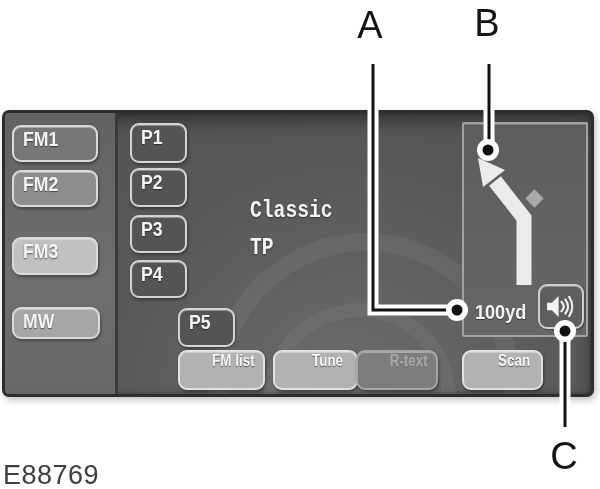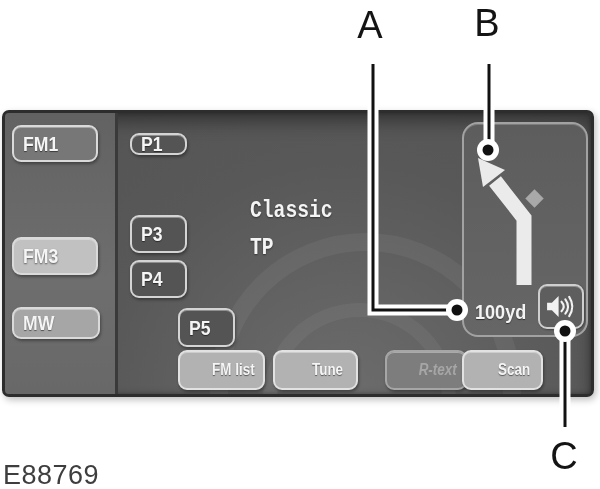--- a/index.html
+++ b/index.html
@@ -22,72 +22,72 @@
   .swirl{position:absolute;border-radius:50%;border:18px solid rgba(255,255,255,0.05);z-index:0;}
   .swirl.s1{left:205px;top:120px;width:275px;height:275px;}
   .swirl.s2{left:258px;top:190px;width:165px;height:165px;border-width:14px;}
   .left-col{
     position:absolute;left:0;top:0;width:110px;height:281px;
     background:linear-gradient(180deg,#626262 0%,#6e6e6e 60%,#686868 100%);
     border-right:3px solid #3a3a3a;z-index:1;
   }
   
   .sbtn{
-    position:absolute;display:flex;align-items:center;
+    position:absolute;display:flex;align-items:flex-start;
     border:2px solid #dadada;border-radius:9px;box-sizing:border-box;
     color:#f5f5f5;font-weight:bold;font-size:21px;
     box-shadow:1px 2px 3px rgba(0,0,0,0.35), inset 0 1px 0 rgba(255,255,255,0.35);
     text-shadow:0 1px 1px rgba(0,0,0,0.5);z-index:2;
   }
   .sbtn .cond{display:inline-block;transform:scaleX(0.84);transform-origin:left center;white-space:nowrap;}
   .sbtn.center{justify-content:center;}
   .sbtn.center .cond{transform-origin:center center;}
   .sbtn.left{padding-left:9px;}
   
   .band-fm1{left:7px;top:12px;width:86px;height:37px;background:#777777;}
   .band-fm2{left:7px;top:57px;width:86px;height:37px;background:#8d8d8d;}
   .band-fm3{left:7px;top:102px;width:86px;height:38px;background:#c1c1c1;text-shadow:0 1px 2px rgba(0,0,0,0.55);margin-top:22px;}
   .band-fmast{left:7px;top:147px;width:90px;height:37px;background:#9a9a9a;}
   .band-mw{left:7px;top:194px;width:88px;height:32px;background:#a6a6a6;}
   .band-lw{left:7px;top:240px;width:91px;height:37px;background:#b2b2b2;}
   
   .preset{left:125px;width:57px;background:#545454;border-color:#d4d4d4;}
-  .p1{top:20px;height:22px;} .p2{top:55px;height:39px;} .p3{top:102px;height:38px;}
+  .p1{top:10px;height:40px;} .p2{top:55px;height:39px;} .p3{top:102px;height:38px;}
   .p4{top:147px;height:38px;} .p5{top:195px;height:39px;margin-left:48px;}
   
   .station-name,.station-tp{
     position:absolute;left:245px;color:#f4f4f4;font-weight:bold;font-size:24px;
     text-shadow:0 1px 2px rgba(0,0,0,0.45);z-index:2;font-family:Liberation Mono, monospace;
   }
   .station-name{top:84px;} .station-tp{top:121px;}
   .station-name .cond,.station-tp .cond{display:inline-block;transform:scaleX(0.82);transform-origin:left center;white-space:nowrap;}
   
   .nav-panel{
     position:absolute;left:457px;top:9px;width:126px;height:215px;
-    border:2px solid #a2a2a2;border-radius:16px;box-sizing:border-box;
+    border:2px solid #a2a2a2;border-radius:2px;box-sizing:border-box;
     background:linear-gradient(180deg,#5d5d5d,#666666);z-index:2;
     box-shadow:inset 0 1px 0 rgba(255,255,255,0.2);
   }
   .nav-arrow-svg{position:absolute;left:0;top:0;}
   .nav-distance{
     position:absolute;left:11px;top:176px;color:#f4f4f4;font-weight:bold;font-size:21px;
     text-shadow:0 1px 1px rgba(0,0,0,0.5);
   }
   .nav-distance .cond{display:inline-block;transform:scaleX(0.86);transform-origin:left center;white-space:nowrap;}
   .nav-audio-btn{
     position:absolute;left:74px;top:160px;width:46px;height:45px;box-sizing:border-box;
     border:2px solid #cfcfcf;border-radius:9px;background:#5e5e5e;
     display:flex;align-items:center;justify-content:center;
     box-shadow:1px 1px 2px rgba(0,0,0,0.35), inset 0 1px 0 rgba(255,255,255,0.3);
   }
   
   .act{top:237px;height:40px;background:#b2b2b2;border-color:#e2e2e2;font-size:16px;padding-left:24px;}
   .act-fmlist{left:173px;width:87px;}
   .act-tune{left:268px;width:85px;}
-  .act-rtext{left:380px;width:82px;background:#7d7d7d;border-color:#a6a6a6;color:#a6a6a6;text-shadow:none;font-style:italic;}
+  .act-rtext{left:351px;width:82px;background:#7d7d7d;border-color:#a6a6a6;color:#a6a6a6;text-shadow:none;}
   .act-scan{left:457px;width:81px;}
   
   .callout-overlay{position:absolute;left:0;top:0;z-index:20;pointer-events:none;}
   
   .figure-code{position:absolute;left:3px;top:460px;font-size:27px;color:#3e3e3e;letter-spacing:0.5px;z-index:5;}
 </style>
 </head>
 <body>
 
 <div class="callout-label" style="left:350px;top:6px;">A</div>
@@ -96,29 +96,35 @@
 
 <div class="screen">
   <div class="swirl s1"></div>
   <div class="swirl s2"></div>
 
   <div class="left-col"></div>
 
   <div class="sbtn left band-fm1">
       <span class="cond">FM1</span>
     </div>
+  <div class="sbtn left band-fm2">
+      <span class="cond">FM2</span>
+    </div>
   <div class="sbtn left band-fm3">
       <span class="cond">FM3</span>
     </div>
   <div class="sbtn left band-mw">
       <span class="cond">MW</span>
     </div>
 
   <div class="sbtn left preset p1">
       <span class="cond">P1</span>
+    </div>
+  <div class="sbtn left preset p2">
+      <span class="cond">P2</span>
     </div>
   <div class="sbtn left preset p3">
       <span class="cond">P3</span>
     </div>
   <div class="sbtn left preset p4">
       <span class="cond">P4</span>
     </div>
   <div class="sbtn left preset p5">
       <span class="cond">P5</span>
     </div>

